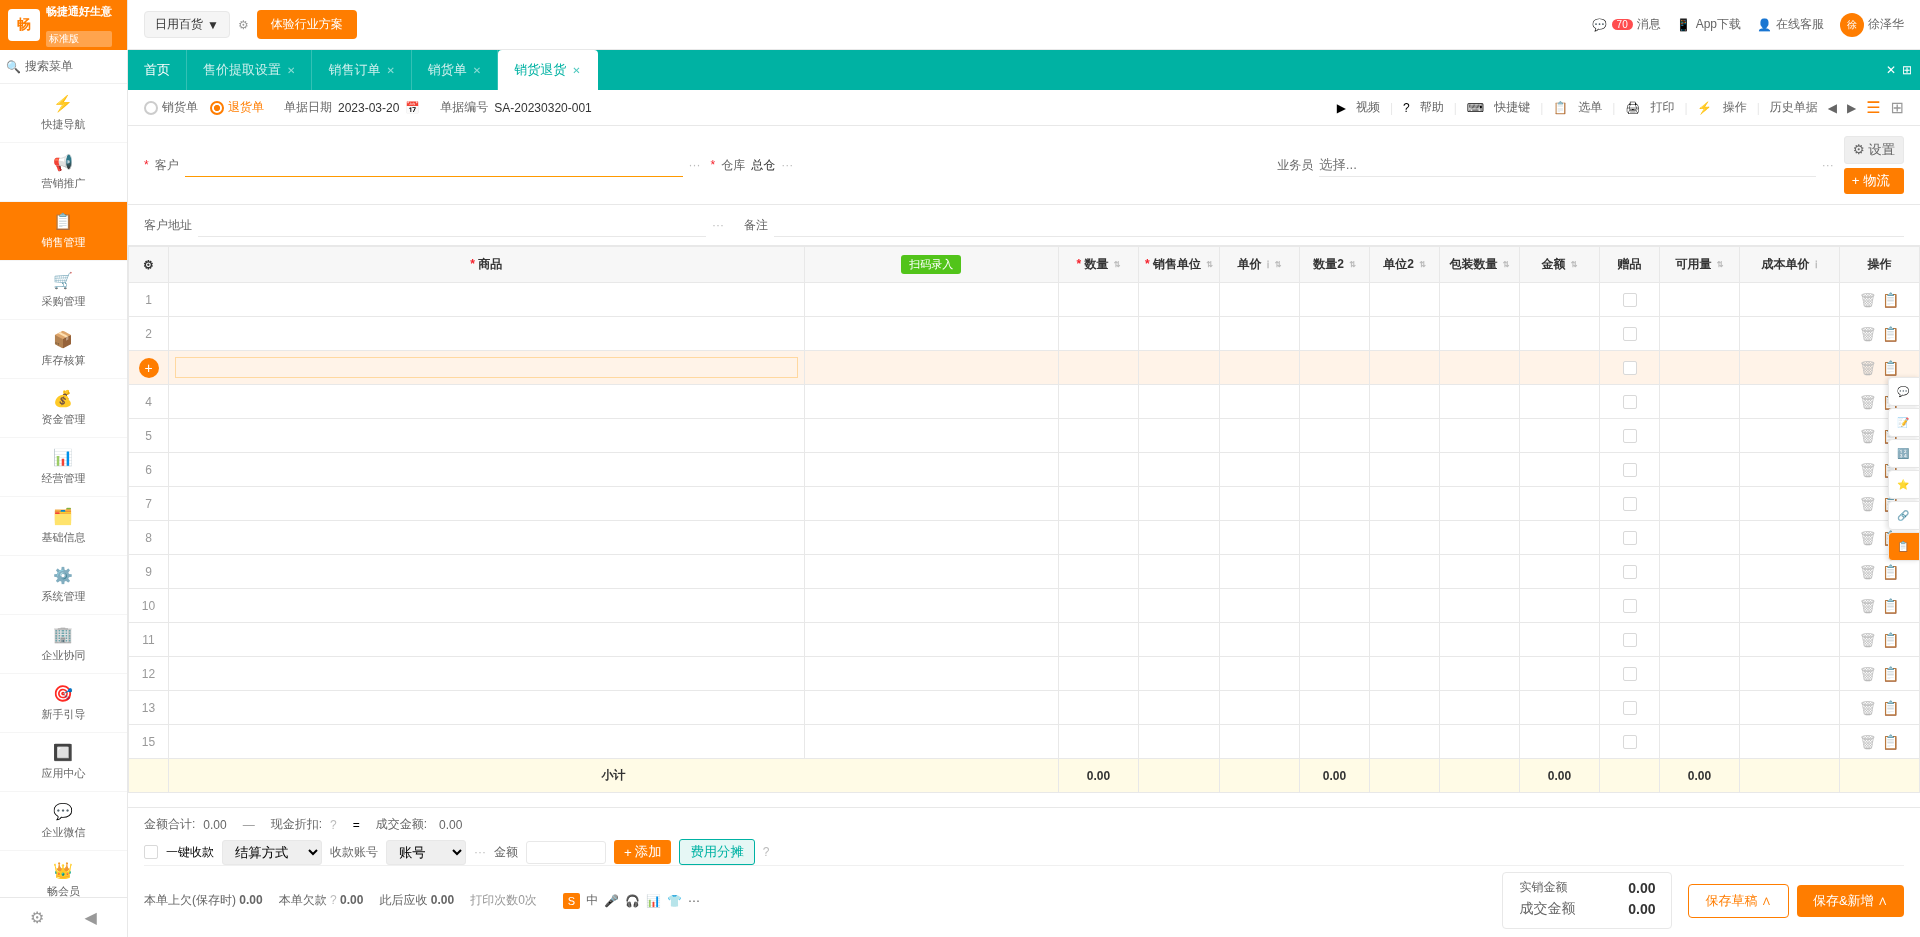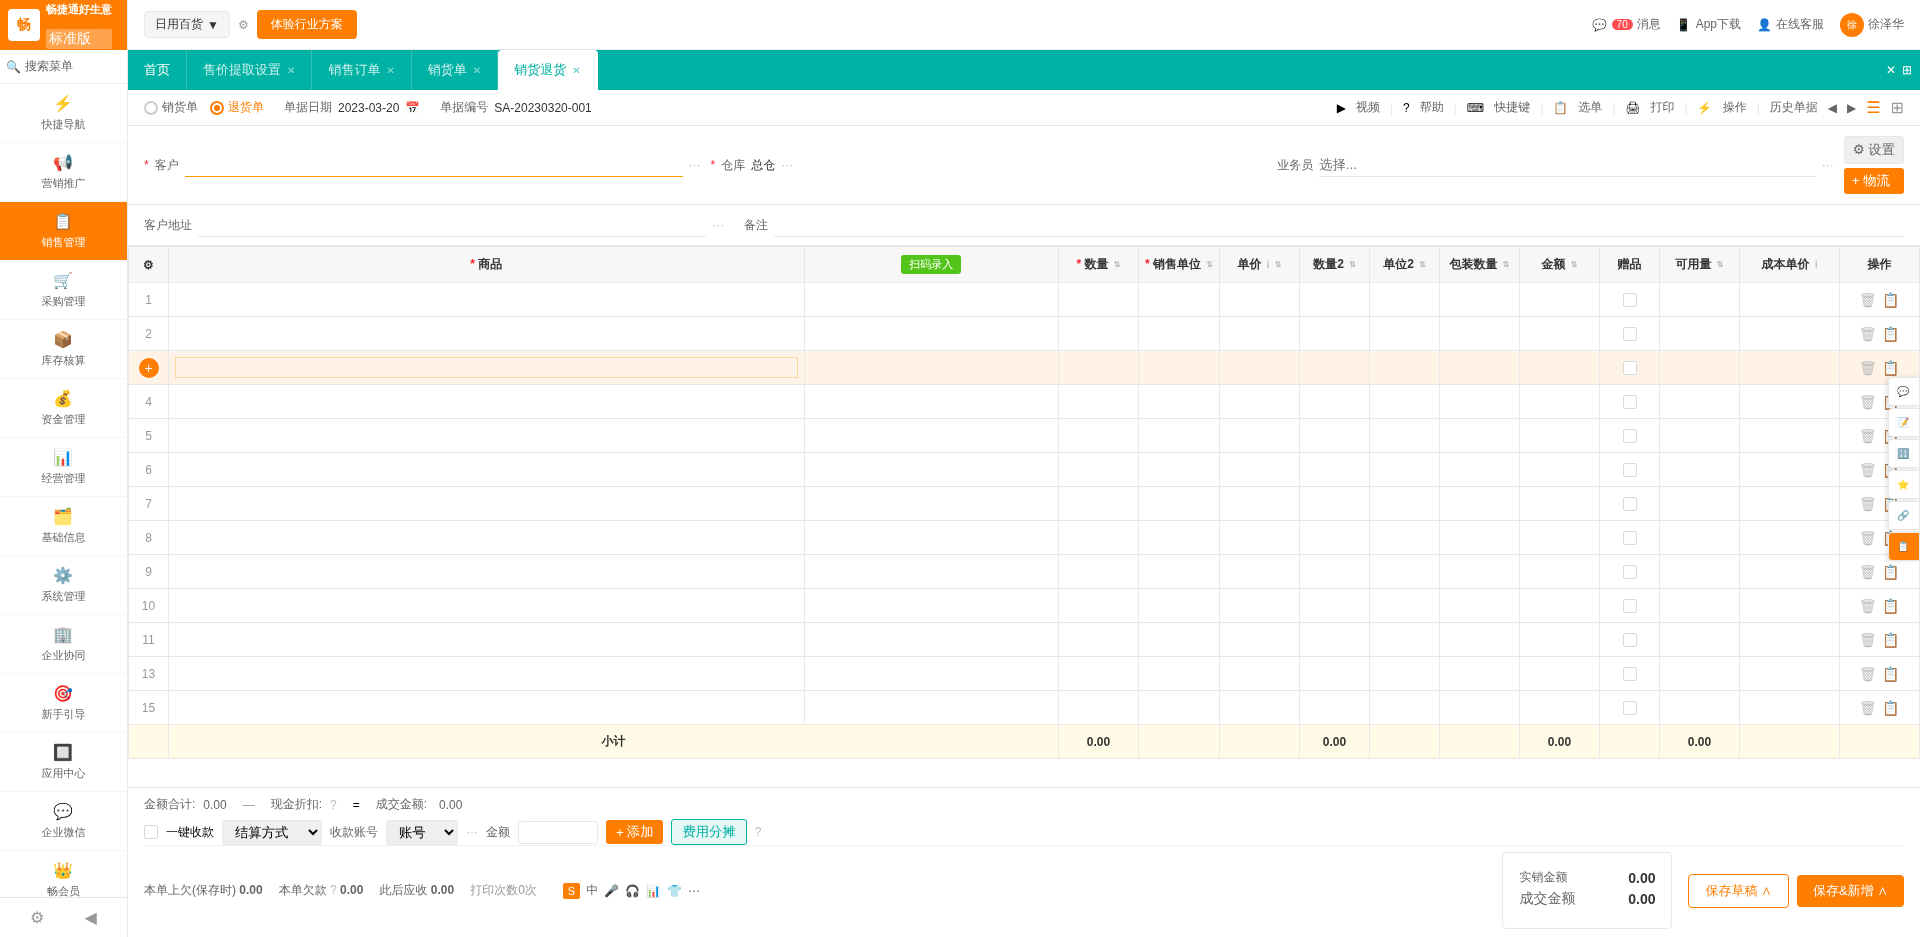--- a/index.html
+++ b/index.html
@@ -5,21 +5,21 @@
     * { box-sizing: border-box; margin: 0; padding: 0; }
     body { font-family: 'Microsoft YaHei', Arial, sans-serif; font-size: 12px; background: #f0f2f5; overflow: hidden; }
 
     
     .app-container { display: flex; height: 937px; width: 1920px; overflow: hidden; }
 
     
     .sidebar { width: 128px; background: #fff; display: flex; flex-direction: column; border-right: 1px solid #e8e8e8; flex-shrink: 0; }
     .sidebar-logo { background: #ff7d00; padding: 10px 8px; display: flex; align-items: center; gap: 6px; height: 50px; }
     .sidebar-logo-icon { width: 32px; height: 32px; background: #fff; border-radius: 4px; display: flex; align-items: center; justify-content: center; color: #ff7d00; font-weight: bold; font-size: 14px; }
-    .sidebar-logo-badge { background: rgba(255,255,255,0.3); color: #fff; font-size: 14px; border-radius: 2px; padding: 1px 3px; margin-top: 12px; }
+    .sidebar-logo-badge { background: rgba(255,255,255,0.3); color: #fff; font-size: 10px; border-radius: 2px; padding: 1px 3px; margin-top: 12px; }
     .sidebar-search { padding: 8px 6px; display: flex; align-items: center; gap: 4px; cursor: pointer; border-bottom: 1px solid #f0f0f0; color: #666; }
     .sidebar-nav { display: flex; flex-direction: column; flex: 1; overflow-y: auto; }
     .sidebar-item { display: flex; flex-direction: column; align-items: center; padding: 10px 4px; cursor: pointer; color: #666; font-size: 11px; border-bottom: 1px solid #f5f5f5; gap: 4px; }
     .sidebar-item.active { background: #ff7d00; color: #fff; }
     .sidebar-item-icon { font-size: 16px; }
     .sidebar-footer { display: flex; padding: 10px; justify-content: space-around; border-top: 1px solid #e8e8e8; }
 
     
     .main-content { flex: 1; display: flex; flex-direction: column; overflow: hidden; }
 
@@ -687,20 +687,45 @@
                 <td></td>
                 <td></td>
                 <td>
                   <div class="action-icons">
                     <span class="action-icon">🗑</span>
                     <span class="action-icon">📋</span>
                   </div>
                 </td>
               </tr>
             <tr>
+                <td style="color:#999;text-align:center;">12</td>
+                <td></td>
+                <td></td>
+                <td></td>
+                <td></td>
+                <td></td>
+                <td></td>
+                <td></td>
+                <td></td>
+                <td></td>
+                <td>
+                  <div class="checkbox-cell">
+                    <div class="custom-checkbox"></div>
+                  </div>
+                </td>
+                <td></td>
+                <td></td>
+                <td>
+                  <div class="action-icons">
+                    <span class="action-icon">🗑</span>
+                    <span class="action-icon">📋</span>
+                  </div>
+                </td>
+              </tr>
+            <tr>
                 <td style="color:#999;text-align:center;">13</td>
                 <td></td>
                 <td></td>
                 <td></td>
                 <td></td>
                 <td></td>
                 <td></td>
                 <td></td>
                 <td></td>
                 <td></td>
@@ -782,21 +807,21 @@
           </div>
         </div>
 
         <div class="footer-checkbox-row">
           <div class="footer-checkbox"></div>
           <span>一键收款</span>
           <select class="footer-input" style="width:100px;">
             <option>结算方式</option>
           </select>
           <span style="color:#666;">收款账号</span>
-          <select class="footer-input" style="width:72px;">
+          <select class="footer-input" style="width:80px;">
             <option>账号</option>
           </select>
           <span style="color:#bbb;">···</span>
           <span style="color:#666;">金额</span>
           <input class="footer-input" style="width: 80px;">
           <button class="footer-add-btn">
             <span>+</span>
             <span>添加</span>
           </button>
           <button class="fee-btn">费用分摊</button>
@@ -825,21 +850,21 @@
               <span style="cursor:pointer;color:#666;">中</span>
               <span style="cursor:pointer;color:#666;">🎤</span>
               <span style="cursor:pointer;color:#666;">🎧</span>
               <span style="cursor:pointer;color:#666;">📊</span>
               <span style="cursor:pointer;color:#666;">👕</span>
               <span style="cursor:pointer;color:#666;">⋯</span>
             </span>
           </div>
           <div class="footer-bottom-right">
 
-            <div style="background:#fff;border:1px solid #e8e8e8;border-radius:4px;padding:16px 16px;margin-right:8px;">
+            <div style="background:#fff;border:1px solid #e8e8e8;border-radius:4px;padding:6px 16px;margin-right:8px;">
               <div class="summary-row">
                 <span style="color:#666;font-size:12px;">实销金额</span>
                 <span style="color:#333;font-weight:bold;font-size:14px;min-width:60px;text-align:right;">0.00</span>
               </div>
               <div class="summary-row">
                 <span style="color:#666;font-size:14px;">成交金额</span>
                 <span style="color:#333;font-weight:bold;font-size:14px;min-width:60px;text-align:right;">0.00</span>
               </div>
             </div>
             <button class="save-draft-btn">保存草稿 ∧</button>

